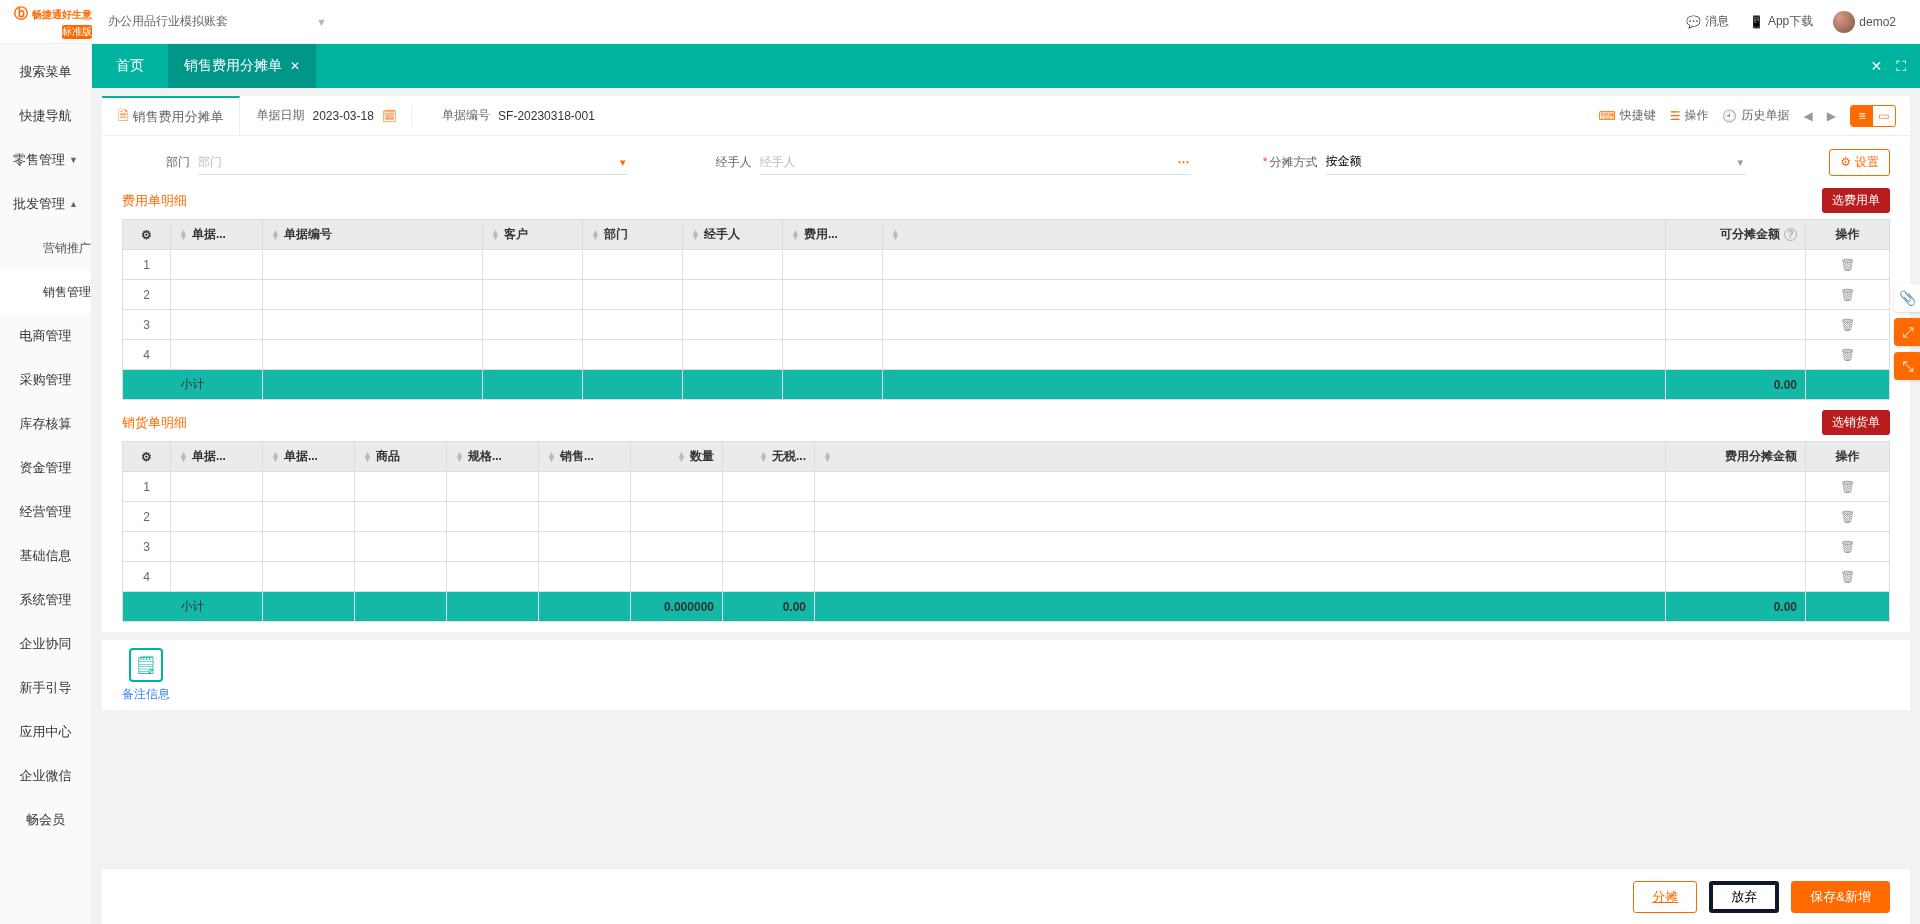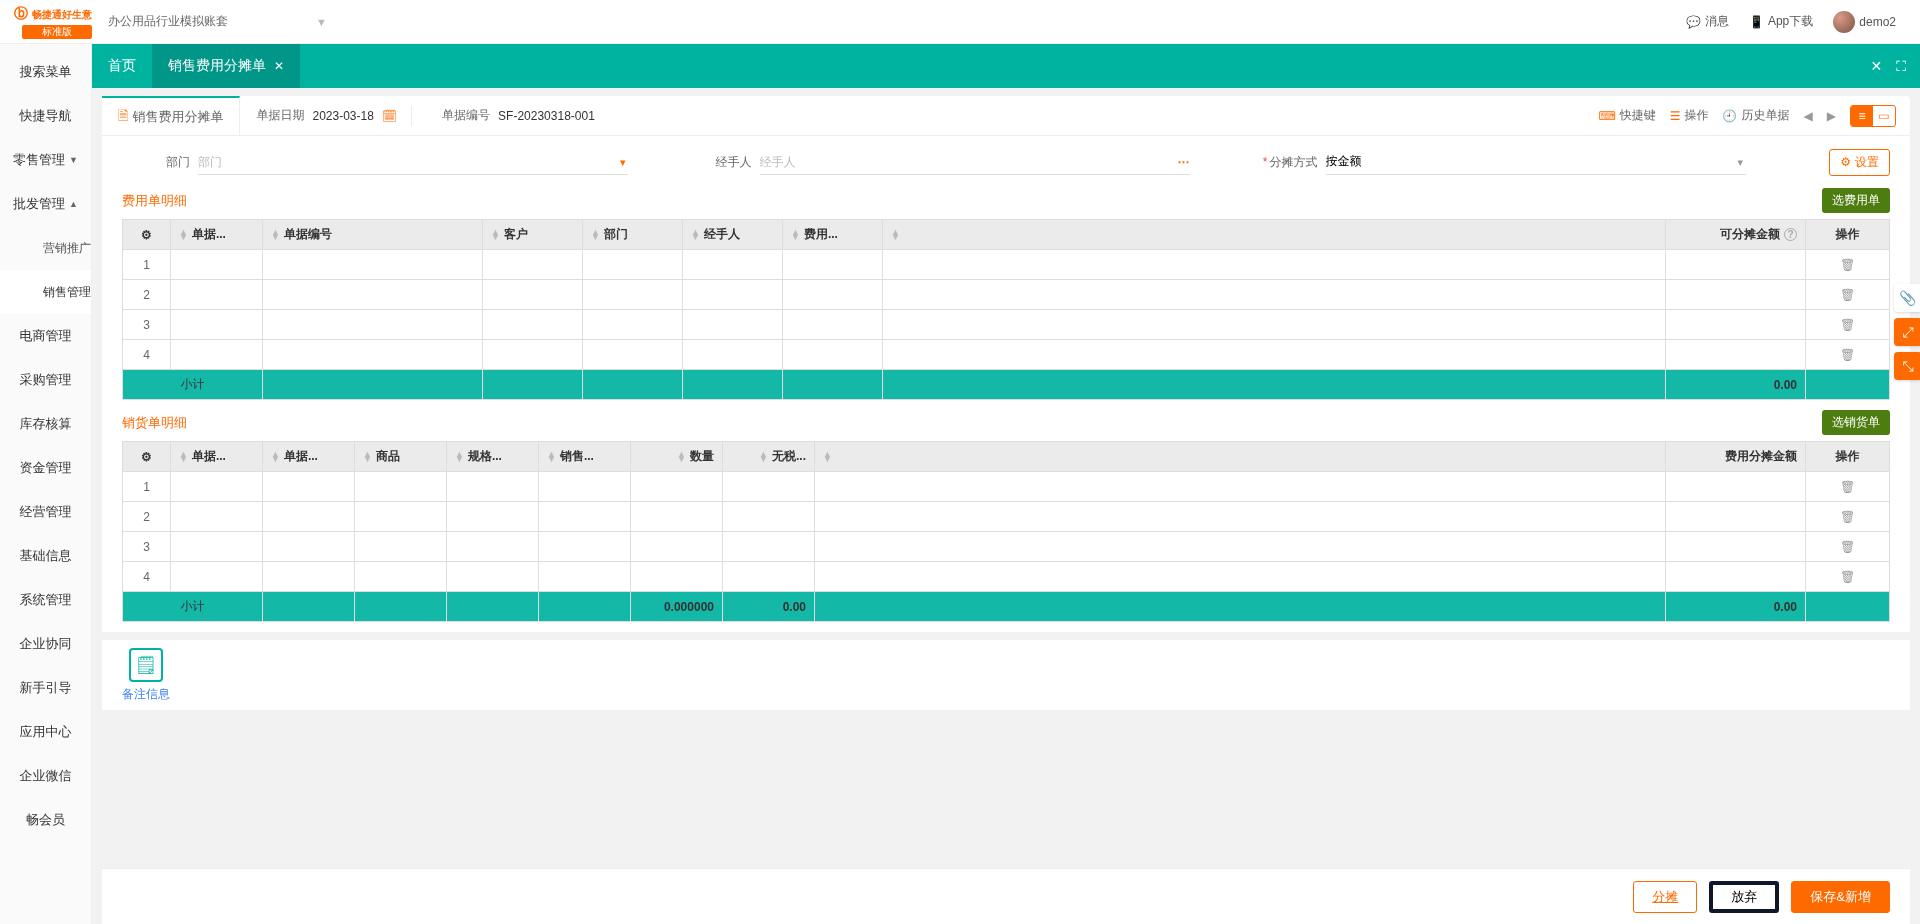--- a/index.html
+++ b/index.html
@@ -3,21 +3,21 @@
 <meta charset="utf-8">
 <style>
 * { margin: 0; padding: 0; box-sizing: border-box; }
 body { font-family: "Microsoft YaHei", Arial, sans-serif; font-size: 12px; color: #333; background: #fff; overflow: hidden; }
 .app { display: flex; flex-direction: column; height: 924px; width: 1920px; }
 
 
 .top-header { height: 44px; display: flex; align-items: center; border-bottom: 1px solid #eee; }
 .logo-box { width: 92px; display: flex; flex-direction: column; align-items: flex-end; justify-content: center; font-size: 10px; color: #ff6a00; }
 .logo-box .logo-txt { font-weight: bold; }
-.logo-box .logo-sub { background: #ff6a00; color: #fff; border-radius: 2px; padding: 0 20px; margin-top: 2px; font-size: 10px; }
+.logo-box .logo-sub { background: #ff6a00; color: #fff; border-radius: 2px; padding: 0 0; margin-top: 2px; font-size: 10px; }
 .account-select { display: flex; align-items: center; gap: 8px; color: #666; padding-left: 16px; }
 .account-select .chev { color: #bbb; font-size: 11px; margin-left: 80px; }
 .header-spacer { flex: 1; }
 .header-right { display: flex; align-items: center; gap: 20px; padding-right: 24px; color: #555; }
 .header-item { display: flex; align-items: center; gap: 4px; cursor: pointer; }
 .avatar { width: 22px; height: 22px; border-radius: 50%; background: radial-gradient(circle at 30% 30%, #d98, #754); display: inline-block; }
 
 
 .body-row { flex: 1; display: flex; min-height: 0; }
 
@@ -26,21 +26,21 @@
 .side-item { height: 44px; display: flex; align-items: center; justify-content: center; gap: 4px; cursor: pointer; position:relative; }
 .side-item .caret { font-size: 9px; color: #666; }
 .side-sub { height: 44px; display: flex; align-items: center; justify-content: flex-end; cursor: pointer; font-size: 12px; color: #555; }
 .side-sub.active { background: #fff; color: #333; font-weight: 500; }
 
 
 .content-col { flex: 1; display: flex; flex-direction: column; min-width: 0; position: relative; }
 
 
 .tab-bar { height: 44px; background: #00b3a1; display: flex; align-items: stretch; color: #fff; font-size: 14px; }
-.tab-home { width: 60px; display: flex; align-items: center; justify-content: center; cursor: pointer; }
+.tab-home { width: 76px; display: flex; align-items: center; justify-content: center; cursor: pointer; }
 .tab-active { background: #009688; display: flex; align-items: center; padding: 0 16px; gap: 8px; cursor: pointer; }
 .tab-close { font-size: 12px; cursor: pointer; }
 .tab-bar .tab-spacer { flex: 1; }
 .tab-right { display: flex; align-items: center; gap: 14px; padding-right: 14px; }
 .tab-right span { cursor: pointer; }
 
 
 .work { flex: 1; background: #f2f2f2; padding: 8px 10px 0 10px; display: flex; flex-direction: column; min-height: 0; }
 
 
@@ -69,21 +69,21 @@
 .fld-input { border: none; border-bottom: 1px solid #ddd; height: 26px; outline: none; font-size: 12px; }
 .fld-input::placeholder { color: #bbb; }
 .fld-caret { color: #ff6a00; margin-left: -16px; font-size: 11px; }
 .fld-more { color: #ff6a00; margin-left: -20px; letter-spacing: 2px; font-weight: bold; }
 .settings-btn { margin-left: auto; border: 1px solid #ff6a00; color: #ff6a00; background: #fff; border-radius: 3px; padding: 4px 10px; display: flex; align-items: center; gap: 4px; cursor: pointer; font-size: 12px; }
 
 
 .section { padding: 0 20px 10px 20px; }
 .sec-head { display: flex; align-items: center; margin-bottom: 6px; }
 .sec-title { color: #ff6a00; font-size: 13px; }
-.sec-btn { margin-left: auto; background: #4d7c0f; color: #fff; border: none; border-radius: 3px; padding: 4px 10px; font-size: 12px; cursor: pointer; }
+.sec-btn { margin-left: auto; background: #b91c1c; color: #fff; border: none; border-radius: 3px; padding: 4px 10px; font-size: 12px; cursor: pointer; }
 
 
 .tbl { border: 1px solid #ddd; width: 100%; border-collapse: collapse; table-layout: fixed; }
 .tbl th, .tbl td { border: 1px solid #ddd; height: 30px; font-size: 12px; overflow: hidden; text-overflow: ellipsis; white-space: nowrap; }
 .tbl thead th { background: #ebebeb; font-weight: bold; color: #333; position: relative; }
 .tbl .rownum { width: 48px; text-align: center; color: #666; }
 .tbl .gear { width: 48px; text-align: center; }
 .tbl .opcol { width: 84px; text-align: center; }
 .tbl .right { text-align: right; padding-right: 8px; }
 .tbl .subtotal td { background: #14b8a6; }

